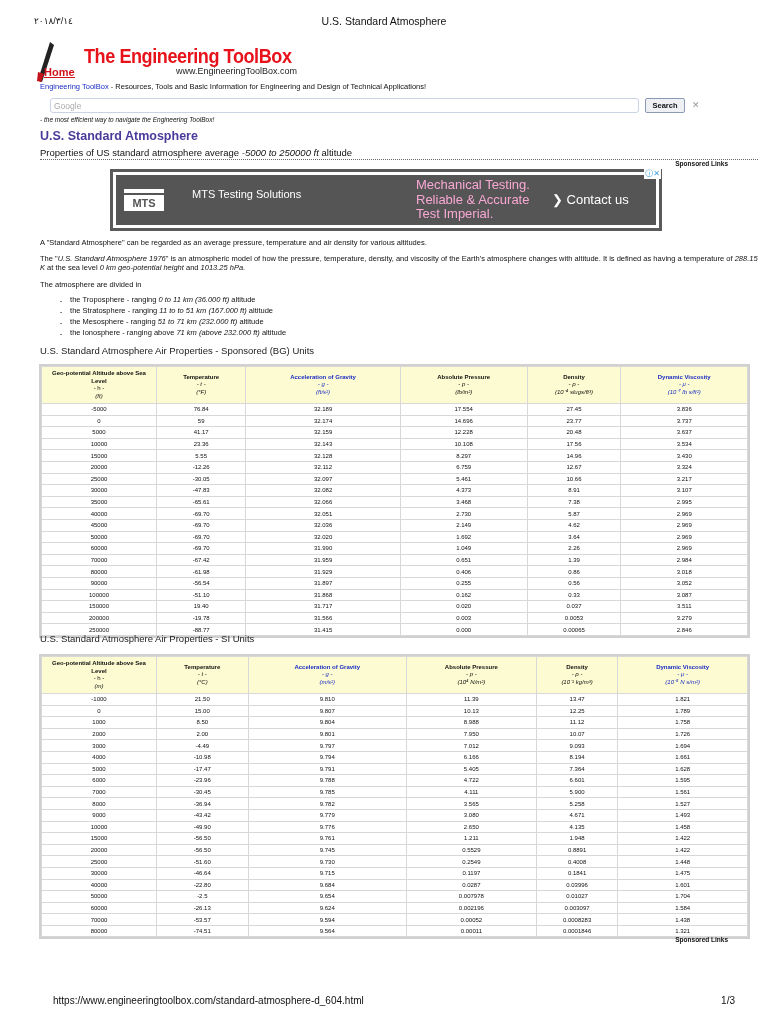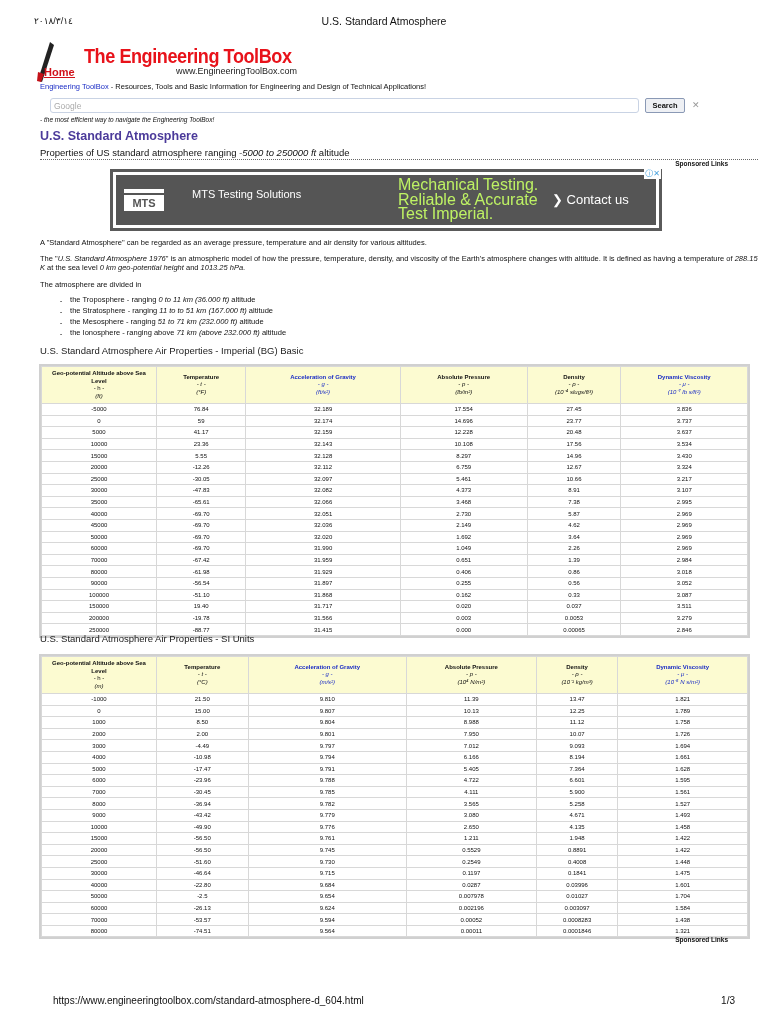--- a/index.html
+++ b/index.html
@@ -21,21 +21,21 @@
   .search-btn { position: absolute; left: 595px; top: 0; width: 40px; height: 15px; border: 1px solid #8a99b5; border-radius: 2px; background: #eef0f4; font-size: 7.5px; font-weight: bold; text-align: center; line-height: 13px; }
   .search-x { position: absolute; left: 642px; top: 2px; font-size: 9px; color: #999; }
   .nav-note { position: absolute; left: 40px; top: 116px; font-size: 6.5px; font-style: italic; }
   .page-title { position: absolute; left: 40px; top: 129px; font-size: 12.5px; font-weight: bold; color: #4b3a9a; }
   .subtitle { position: absolute; left: 40px; top: 147px; width: 718px; font-size: 9.5px; border-bottom: 1px dotted #666; padding-bottom: 1px; }
   .sponsored { position: absolute; right: 40px; font-size: 6.5px; font-weight: bold; }
   .ad { position: absolute; left: 110px; top: 169px; width: 552px; height: 62px; background: #fff; border: 3px solid #5a5a5a; }
   .ad-inner { position: absolute; left: 3px; top: 3px; right: 3px; bottom: 3px; background: #555; color: #fff; }
   .ad-logo { position: absolute; left: 8px; top: 14px; width: 40px; height: 24px; }
   .ad-name { position: absolute; left: 76px; top: 13px; font-size: 11px; color: #fff; text-align: center; }
-  .ad-desc { position: absolute; left: 282px; top: 3px; font-size: 16px; line-height: 14.5px; color: #bef264; }
+  .ad-desc { position: absolute; left: 300px; top: 3px; font-size: 13px; line-height: 14.5px; color: #f9a8d4; }
   .ad-cta { position: absolute; left: 436px; top: 17px; font-size: 13px; color: #fff; }
   .ad-choice { position: absolute; right: -2px; top: -4px; font-size: 8px; color: #4aa3df; background: #fff; padding: 0 1px; }
   .para { position: absolute; left: 40px; font-size: 7.5px; line-height: 9px; width: 718px; }
   .bullets { position: absolute; left: 60px; top: 294px; font-size: 7.5px; line-height: 11px; list-style: none; }
   .bullets li::before { content: "."; margin-right: 8px; font-weight: bold; }
   .section-title { position: absolute; left: 40px; font-size: 9.5px; color: #222; }
   table.data { position: absolute; left: 41px; width: 707px; border-collapse: collapse; font-size: 6px; text-align: center; }
   table.data th { background: #fcfbd1; font-weight: bold; padding: 3px 2px; border: 1px solid #d8d8d8; line-height: 7.5px; font-size: 6px; }
   table.data th.blue { color: #1a2cc5; }
   table.data td { border: 1px solid #d8d8d8; height: 11.6px; line-height: 10px; padding: 0; }
@@ -71,21 +71,21 @@
   </div>
   <div class="search-btn">Search</div>
   <span class="search-x">✕</span>
 </div>
 
 <div class="nav-note">- the most efficient way to navigate the Engineering ToolBox!</div>
 
 <h1 class="page-title">U.S. Standard Atmosphere</h1>
 
 <div class="subtitle">
-  <span>Properties of US standard atmosphere ranging </span><em>-5000 to 250000 ft</em><span> altitude</span>
+  <span>Properties of US standard atmosphere average </span><em>-5000 to 250000 ft</em><span> altitude</span>
 </div>
 
 <div class="sponsored" style="top:160px;">Sponsored Links</div>
 
 <div class="ad">
   <div class="ad-inner">
     <svg class="ad-logo" viewBox="0 0 40 24">
       <rect x="0" y="0" width="40" height="4" fill="#fff"></rect>
       <rect x="0" y="6" width="40" height="16" fill="#fff"></rect>
       <text x="20" y="18" font-size="11" font-weight="bold" text-anchor="middle" fill="#555" font-family="Liberation Sans, sans-serif">MTS</text>
@@ -105,21 +105,21 @@
 <p class="para" style="top:254px;"><span>The "</span><em>U.S. Standard Atmosphere 1976</em><span>" is an atmospheric model of how the pressure, temperature, density, and viscosity of the Earth's atmosphere changes with altitude. It is defined as having a temperature of </span><em>288.15 K</em><span> at the sea level </span><em>0 km geo-potential height</em><span> and </span><em>1013.25 hPa</em><span>.</span></p>
 <p class="para" style="top:280px;">The atmosphere are divided in</p>
 
 <ul class="bullets">
   <li><span>the Troposphere - ranging </span><em>0 to 11 km (36.000 ft)</em><span> altitude</span></li>
   <li><span>the Stratosphere - ranging </span><em>11 to to 51 km (167.000 ft)</em><span> altitude</span></li>
   <li><span>the Mesosphere - ranging </span><em>51 to 71 km (232.000 ft)</em><span> altitude</span></li>
   <li><span>the Ionosphere - ranging above </span><em>71 km (above 232.000 ft)</em><span> altitude</span></li>
 </ul>
 
-<div class="section-title" style="top:345px;">U.S. Standard Atmosphere Air Properties - Imperial (BG) Basic</div>
+<div class="section-title" style="top:345px;">U.S. Standard Atmosphere Air Properties - Sponsored (BG) Units</div>
 
 <table class="data" id="imperial-table" style="top:366px;">
   <thead>
       <tr id="imperial-head">
         <th style="width: 115px;">
           <div>Geo-potential Altitude above Sea Level</div>
           <div style="font-weight: normal;">- h -</div>
           <div style="font-style: italic; font-weight: normal;">(ft)</div>
         </th>
         <th>

